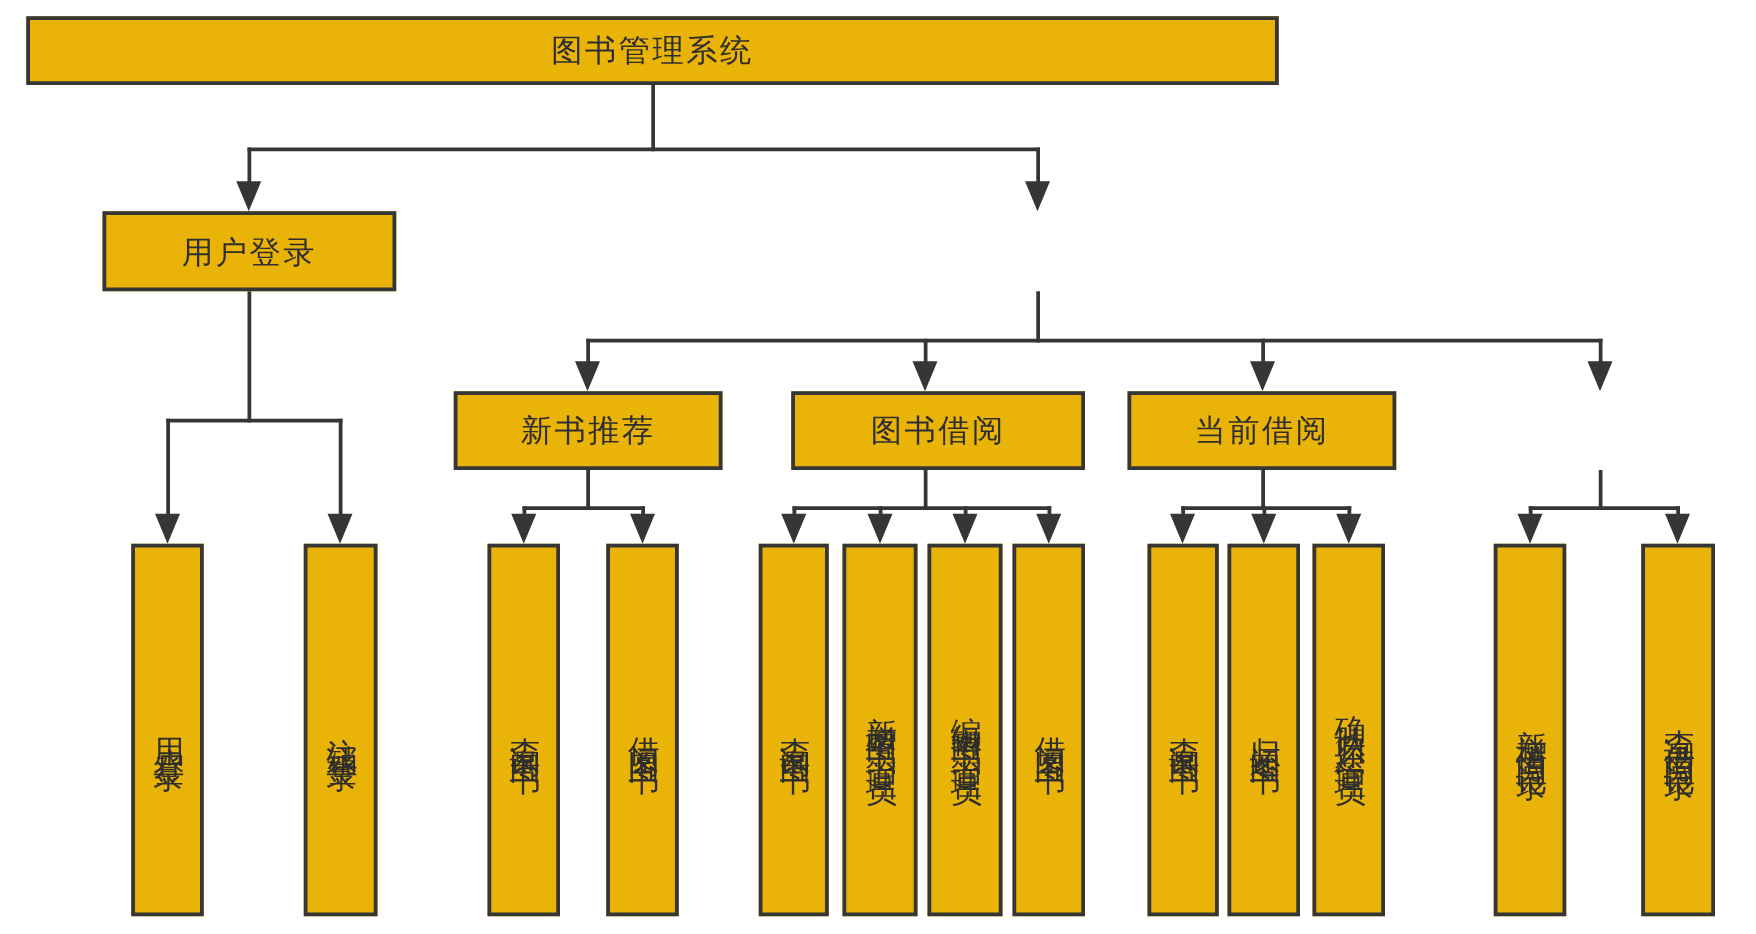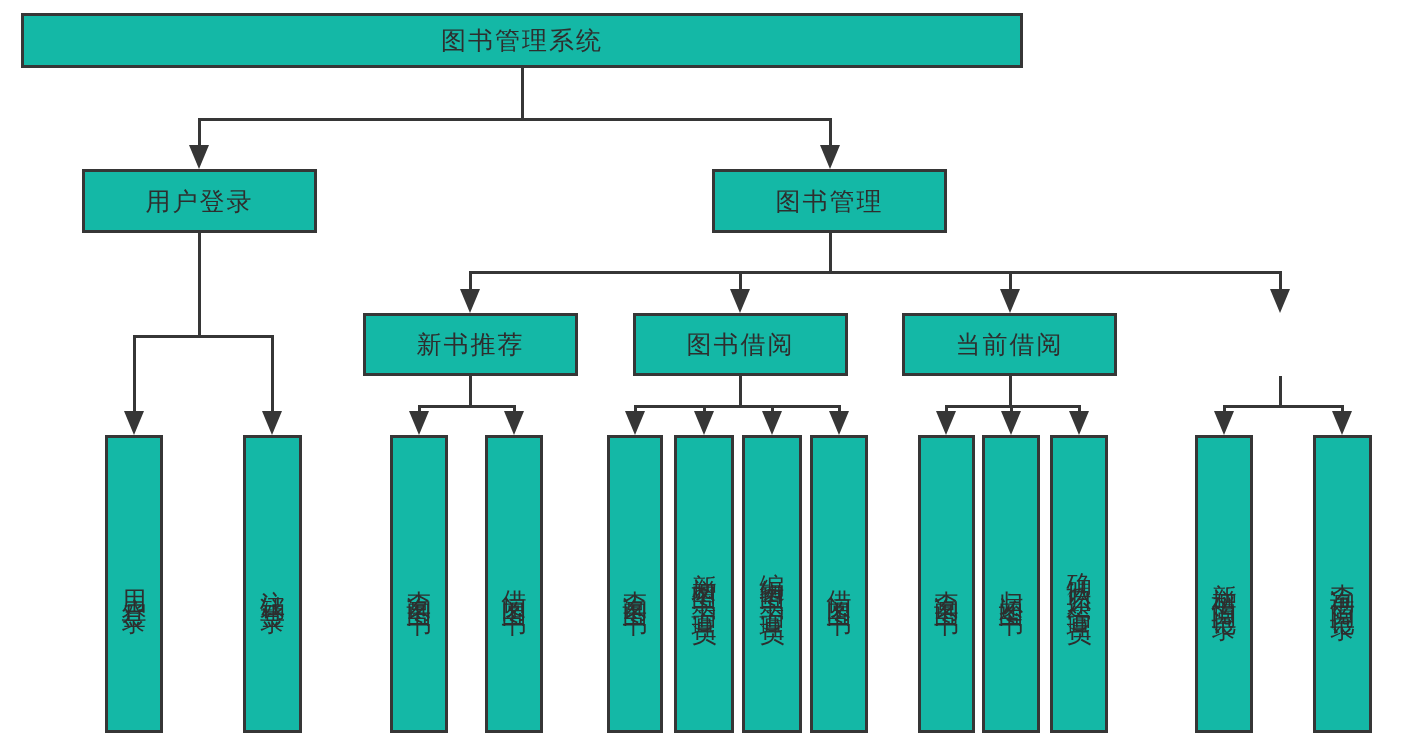--- a/index.html
+++ b/index.html
@@ -8,21 +8,21 @@
     width: 1405px;
     height: 747px;
     background: #ffffff;
     overflow: hidden;
     font-family: "Liberation Sans", "DejaVu Sans", sans-serif;
   }
   .node {
     position: absolute;
     box-sizing: border-box;
     border: 3px solid #363636;
-    background: #14b8a6;
+    background: #eab308;
     display: flex;
     align-items: center;
     justify-content: center;
     color: #2e2e2e;
   }
   .node-h .node-label {
     font-size: 25px;
     letter-spacing: 2px;
     white-space: nowrap;
   }
@@ -111,27 +111,24 @@
     <div class="conn" style="left: 1222.5px; top: 405px; width: 3px; height: 10px;"></div>
     <div class="arrowhead" style="left: 1214px; top: 411px;"></div>
     <div class="conn" style="left: 1340.5px; top: 405px; width: 3px; height: 10px;"></div>
     <div class="arrowhead" style="left: 1332px; top: 411px;"></div>
     <div class="node node-h" style="left: 21px; top: 13px; width: 1002px; height: 55px;">
       <span class="node-label">图书管理系统</span>
     </div>
     <div class="node node-h" style="left: 82px; top: 169px; width: 235px; height: 64px;">
       <span class="node-label">用户登录</span>
     </div>
-    <div class="node node-h" style="left: 712px; top: 169px; width: 235px; height: 64px;">
-      <span class="node-label">图书管理</span>
-    </div>
     <div class="node node-h" style="left: 363px; top: 313px; width: 215px; height: 63px; text-align: center;">
       <span class="node-label">新书推荐</span>
     </div>
-    <div class="node node-h" style="left: 633px; top: 313px; width: 215px; height: 63px;">
+    <div class="node node-h" style="left: 633px; top: 313px; width: 235px; height: 63px;">
       <span class="node-label">图书借阅</span>
     </div>
     <div class="node node-h" style="left: 902px; top: 313px; width: 215px; height: 63px;">
       <span class="node-label">当前借阅</span>
     </div>
     <div class="node node-v" style="left: 105px; top: 435px; width: 58px; height: 298px;">
       <span class="node-label">用户登录</span>
     </div>
     <div class="node node-v" style="left: 243px; top: 435px; width: 59px; height: 298px;">
       <span class="node-label">注销登录</span>

